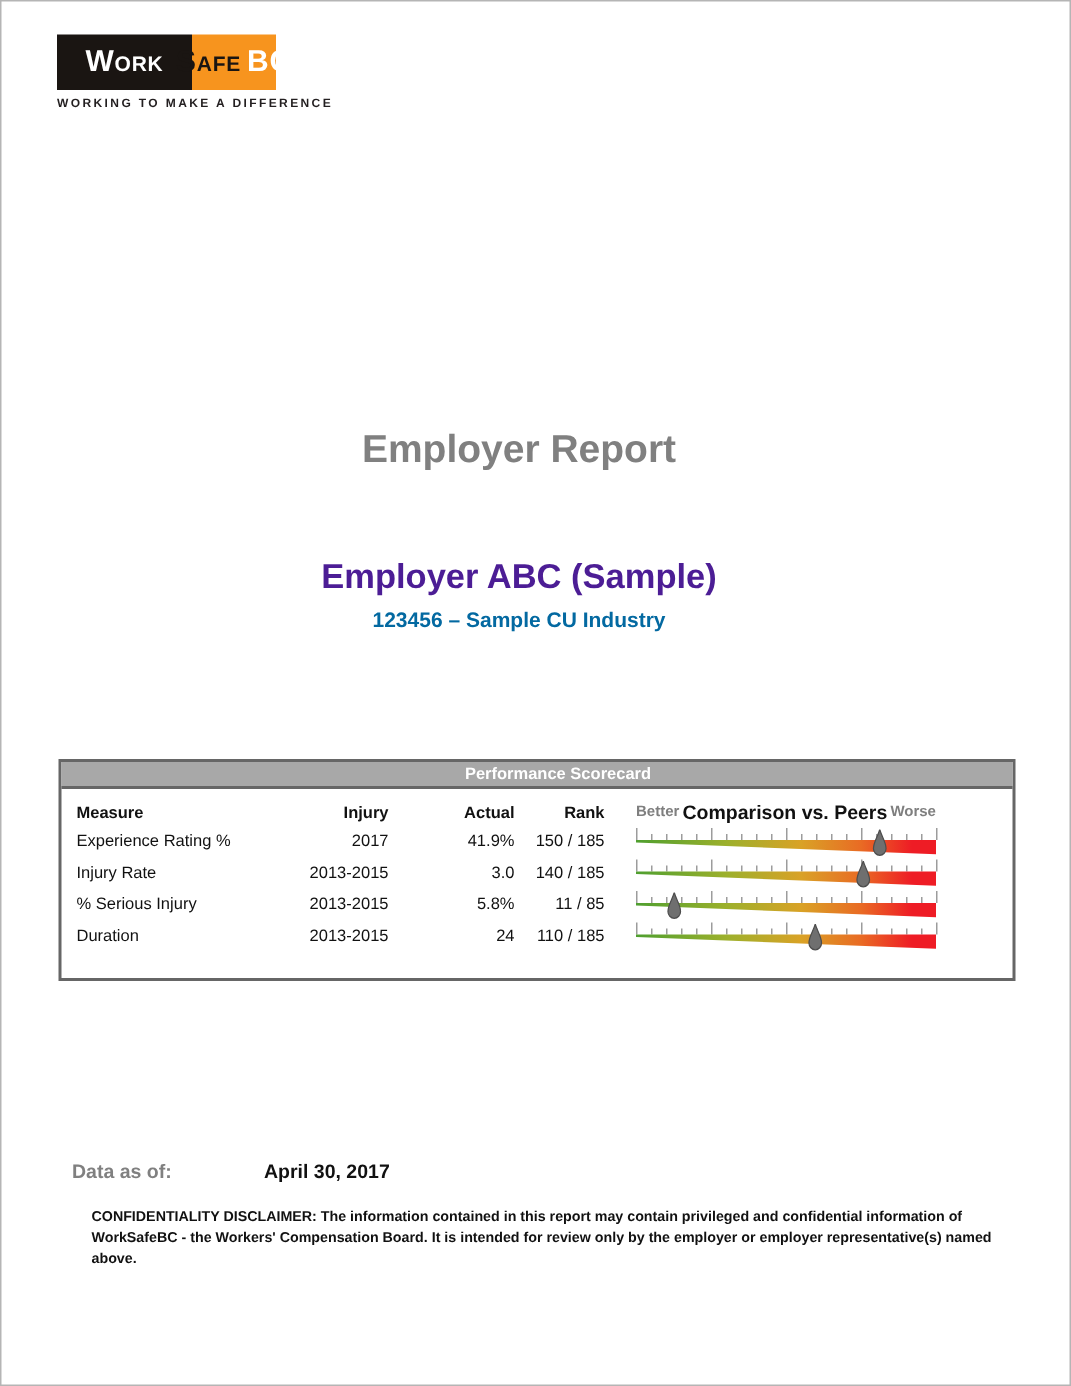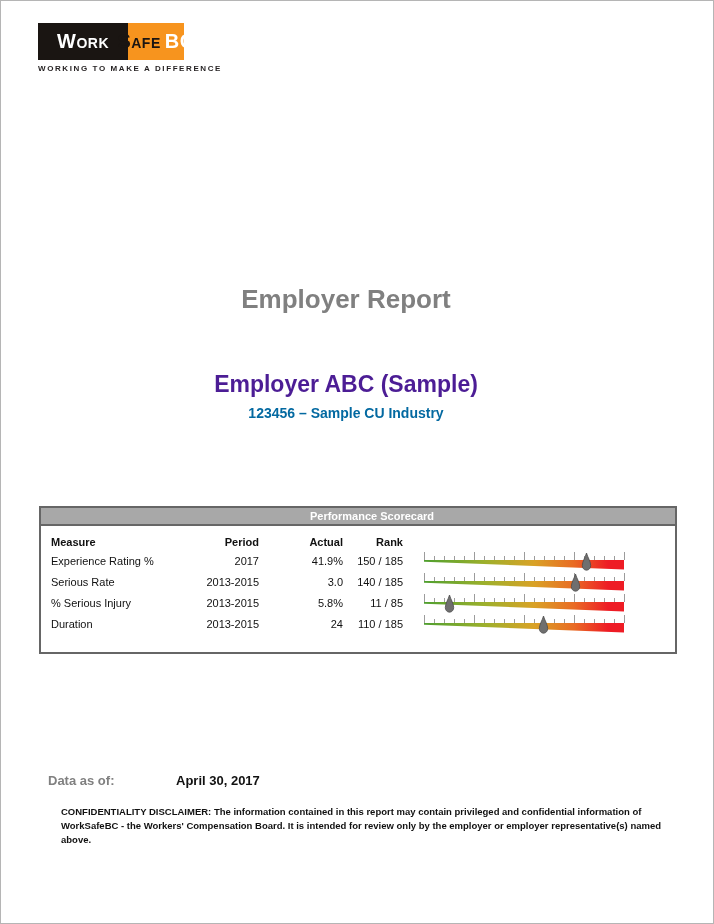--- a/index.html
+++ b/index.html
@@ -82,24 +82,31 @@
 
   <div class="center-band report-title">Employer Report</div>
   <div class="center-band employer-name">Employer ABC (Sample)</div>
   <div class="center-band employer-sub">123456 – Sample CU Industry</div>
 
   <div class="scorecard" style="border-color: rgb(102, 102, 102);">
     <div class="scorecard-titlebar" style="background: rgb(168, 168, 168); border-bottom-color: rgb(102, 102, 102);">Performance Scorecard</div>
 
     <div class="sc-grid-row sc-colheads">
       <div class="c-measure">Measure</div>
-      <div class="c-period">Period</div>
+      <div class="c-period">Injury</div>
       <div class="c-actual">Actual</div>
       <div class="c-rank">Rank</div>
       <div></div>
+      <div class="c-chart">
+        <div class="c-chart-labels">
+          <span class="lbl-betterworse">Better</span>
+          <span class="lbl-comparison">Comparison vs. Peers</span>
+          <span class="lbl-betterworse">Worse</span>
+        </div>
+      </div>
     </div>
 
     <div>
         <div class="sc-grid-row sc-row">
           <div class="c-measure">Experience Rating %</div>
           <div class="c-period">2017</div>
           <div class="c-actual">41.9%</div>
           <div class="c-rank">150 / 185</div>
           <div></div>
           <div>
@@ -126,21 +133,21 @@
               <div class="peer-tick" style="left: 95%; height: 4px; background: rgb(156, 156, 156);"></div>
               <div class="peer-tick" style="left: 100%; height: 8px; background: rgb(156, 156, 156);"></div>
               <div class="peer-bar" style="background: linear-gradient(90deg, rgb(79, 159, 47) 0%, rgb(156, 176, 44) 30%, rgb(217, 162, 38) 55%, rgb(233, 107, 36) 75%, rgb(238, 28, 37) 92%);"></div>
               <div class="peer-marker" style="left: calc(81% - 5.5px);"><svg width="11" height="18" viewBox="0 0 11 18">
        <path d="M5.5 0 C6.6 4.2, 9.7 8.4, 9.7 12.6 A4.2 4.6 0 0 1 1.3 12.6 C1.3 8.4, 4.4 4.2, 5.5 0 Z" fill="#6f6f6f" stroke="#4d4d4d" stroke-width="0.8"></path>
      </svg></div>
             </div>
           </div>
         </div>
         <div class="sc-grid-row sc-row">
-          <div class="c-measure">Serious Rate</div>
+          <div class="c-measure">Injury Rate</div>
           <div class="c-period">2013-2015</div>
           <div class="c-actual">3.0</div>
           <div class="c-rank">140 / 185</div>
           <div></div>
           <div>
             <div class="peer-chart">
               <div class="peer-tick" style="left: 0%; height: 8px; background: rgb(156, 156, 156);"></div>
               <div class="peer-tick" style="left: 5%; height: 4px; background: rgb(156, 156, 156);"></div>
               <div class="peer-tick" style="left: 10%; height: 4px; background: rgb(156, 156, 156);"></div>
               <div class="peer-tick" style="left: 15%; height: 4px; background: rgb(156, 156, 156);"></div>

